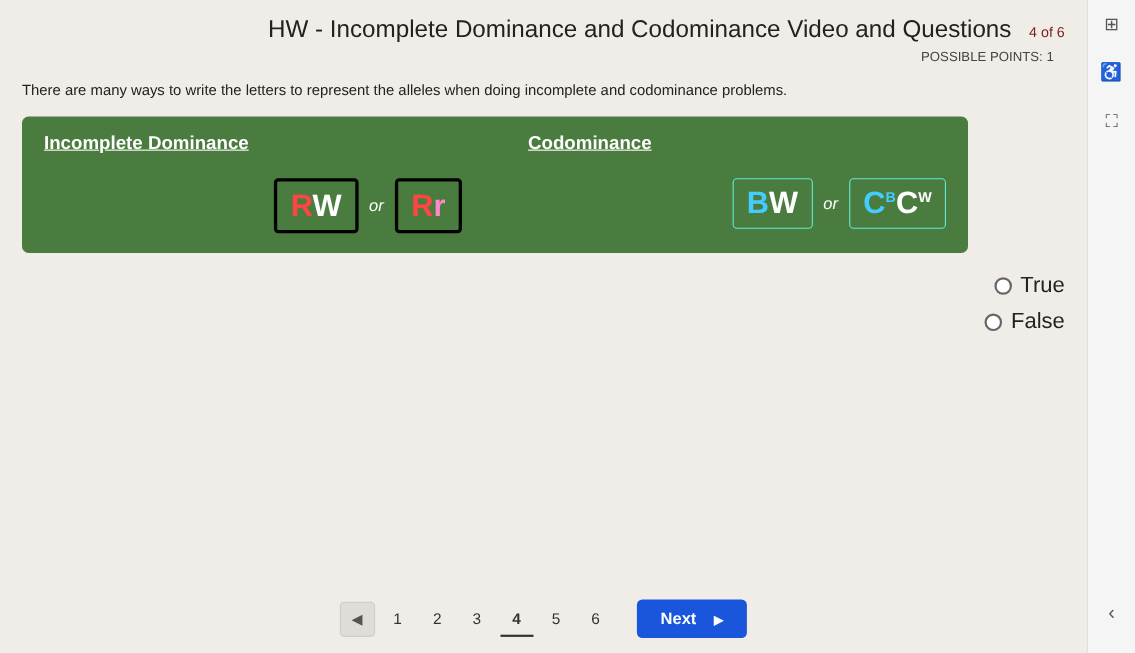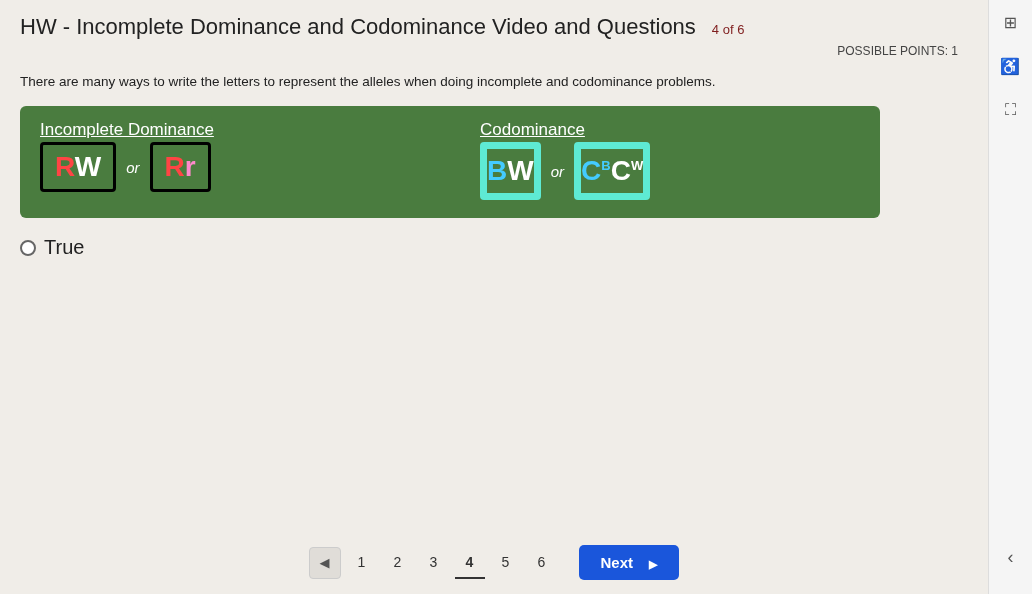--- a/index.html
+++ b/index.html
@@ -1,15 +1,15 @@
 <!DOCTYPE html>
 <html><head>
   <meta charset="utf-8">
   <style>
-    * { box-sizing: border-box; margin: 0; padding: 0; }
+    * { box-sizing: border-box; margin: 0; padding: 0; justify-content: flex-end; }
     body {
       font-family: Arial, sans-serif;
       background: #f0ede8;
       width: 1032px;
       height: 594px;
       overflow: hidden;
       position: relative;
     }
     .main-container {
       display: flex;
@@ -81,24 +81,24 @@
     }
     .card-row {
       display: flex;
       gap: 60px;
     }
     .card-section {
       flex: 1;
     }
     .section-title {
       font-size: 17px;
-      font-weight: normal;
+      font-weight: bold;
       color: white;
       text-decoration: underline;
-      margin-bottom: 2px;
+      margin-bottom: 22px;
     }
     .allele-row {
       display: flex;
       align-items: center;
       gap: 10px;
     }
     .allele-box {
       background: #4a7c3f;
       border: 3px solid #000000;
       border-radius: 4px;
@@ -109,23 +109,23 @@
       min-width: 60px;
       text-align: center;
     }
     .or-text {
       color: white;
       font-size: 15px;
       font-style: italic;
     }
     .allele-box-codominance {
       background: #4a7c3f;
-      border: 7px solid #5eead4;
+      border: 1px solid #5eead4;
       border-radius: 4px;
-      padding: 6px 0;
+      padding: 6px 12px;
       font-size: 28px;
       font-weight: bold;
       color: white;
       min-width: 60px;
       text-align: center;
     }
     .radio-group {
       margin-top: 8px;
       display: flex;
       flex-direction: column;
@@ -255,20 +255,24 @@
             </div>
           </div>
         </div>
       </div>
     </div>
 
     <div class="radio-group">
       <label class="radio-item">
         <div class="radio-circle"></div>
         <span>True</span>
+      </label>
+      <label class="radio-item">
+        <div class="radio-circle"></div>
+        <span>False</span>
       </label>
     </div>
 
     <div class="bottom-nav">
       <div class="nav-arrow">◀</div>
       <div class="page-num">1</div>
       <div class="page-num">2</div>
       <div class="page-num">3</div>
       <div class="page-num active">4</div>
       <div class="page-num">5</div>

